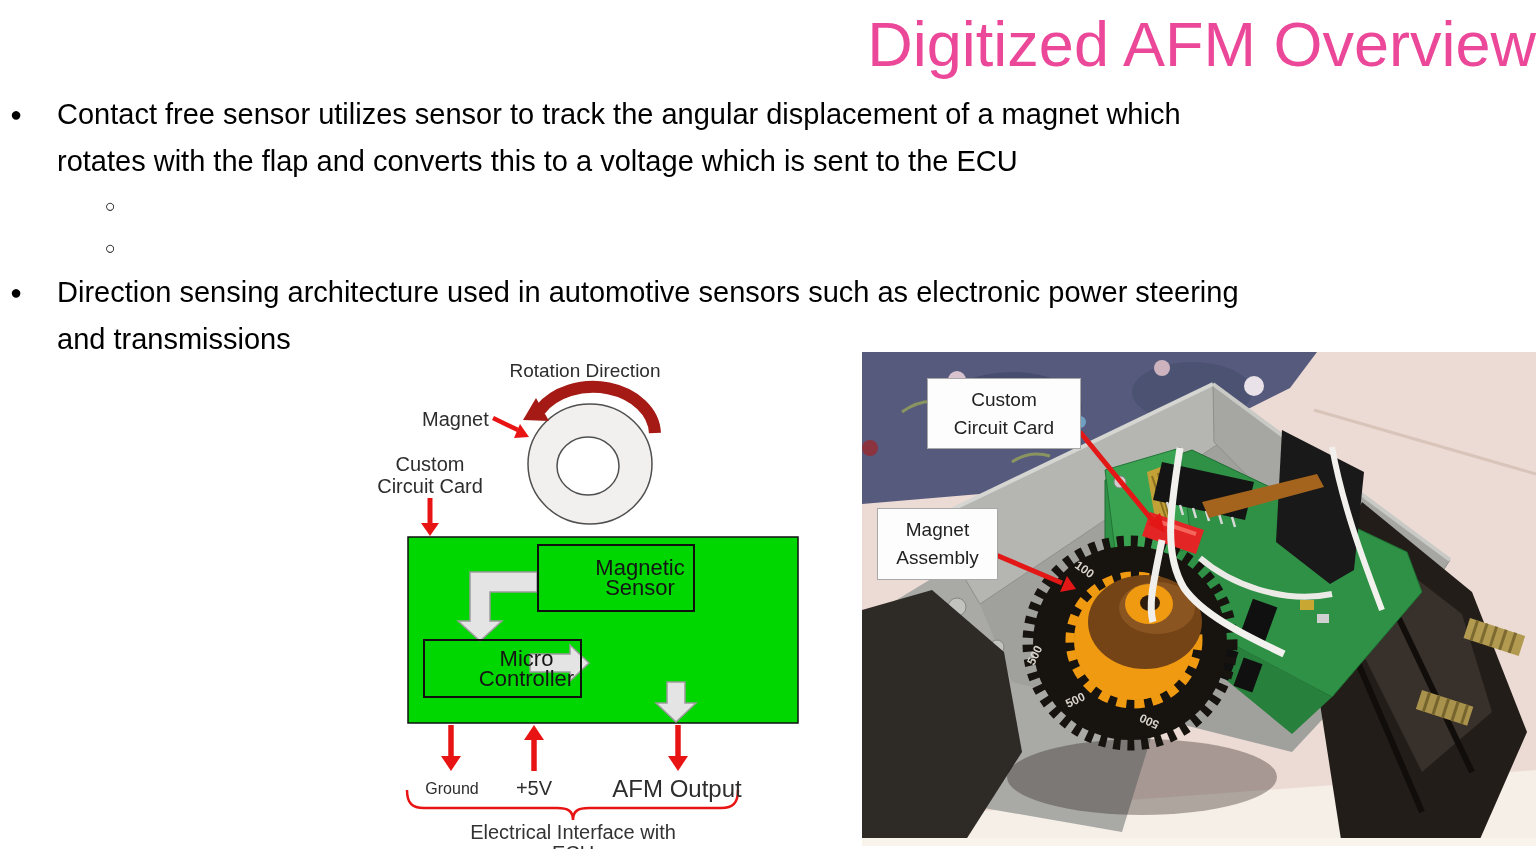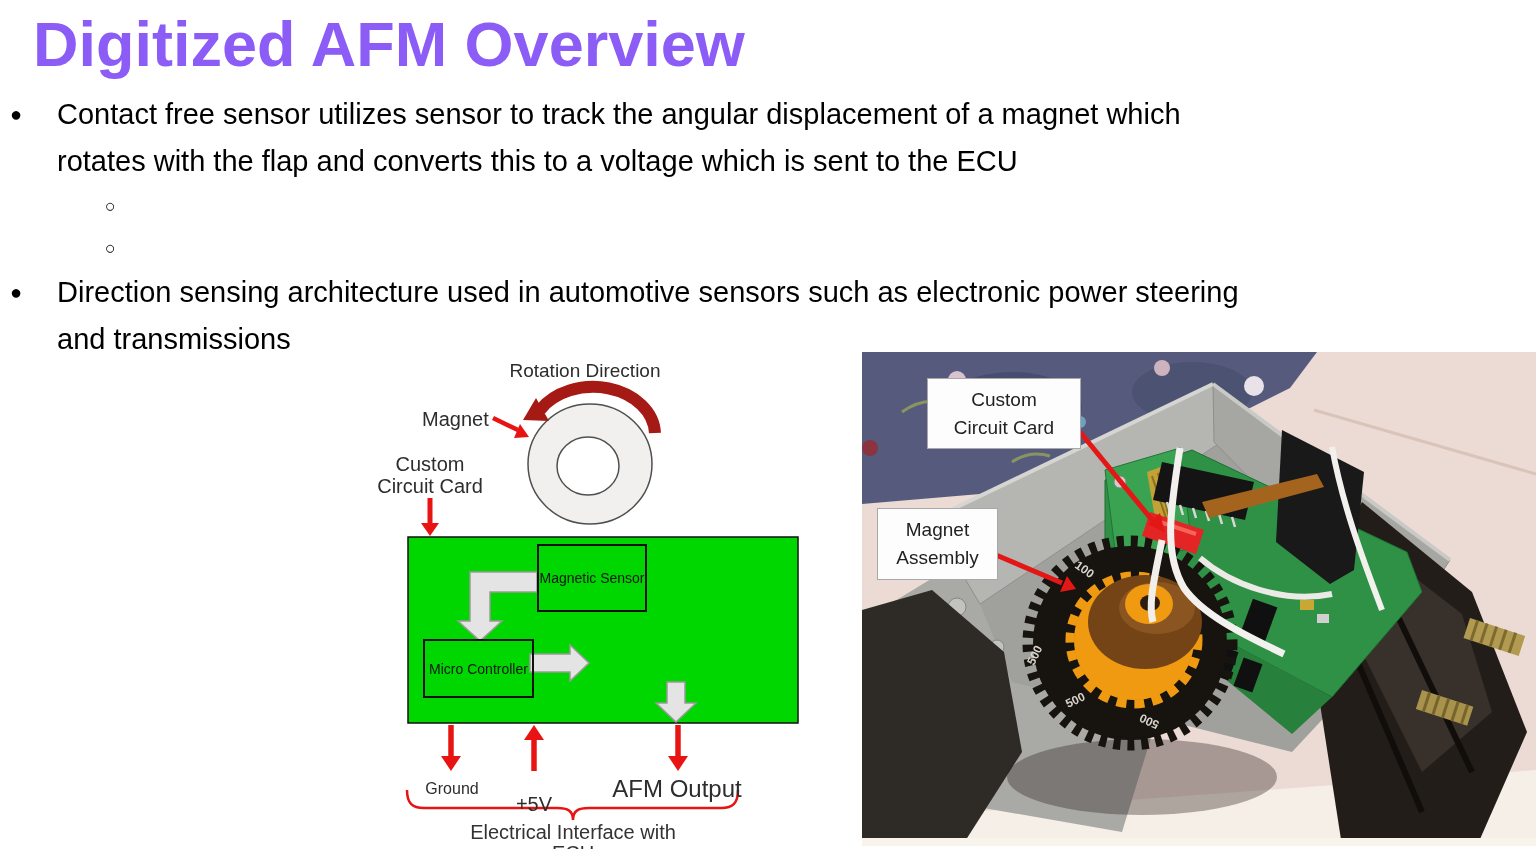--- a/index.html
+++ b/index.html
@@ -1,30 +1,30 @@
 <!DOCTYPE html>
 <html><head>
 <meta charset="utf-8">
 <style>
   html,body{margin:0;padding:0;background:#fff;}
   .slide{position:relative;width:1536px;height:849px;background:#ffffff;overflow:hidden;
          font-family:"Liberation Sans", sans-serif;color:#000;}
-  .title{margin:4px 0 0 33px;font-size:63px;line-height:80px;font-weight:700;color:#8b5cf6;}
+  .title{margin:4px 0 0 33px;font-size:63px;line-height:80px;font-weight:400;color:#ec4899;text-align:right;}
   .bullets{margin:7px 0 0 8px;}
   .b-main{display:flex;font-size:29px;line-height:47px;color:#000;}
   .b-main .mk{width:49px;padding-left:2px;font-size:20px;box-sizing:border-box;}
   .b-main .tx{white-space:pre-line;width:1470px;}
   .b-sub{display:flex;font-size:24.5px;line-height:42px;color:#000;}
   .b-sub .mk{width:155px;padding-left:97px;font-size:18px;box-sizing:border-box;}
   .b-sub .tx{white-space:pre-line;width:1370px;}
 
   .diagram{position:absolute;left:330px;top:358px;width:490px;height:491px;}
   .diagram svg{position:absolute;left:0;top:0;}
   .dg-box{position:absolute;border:2px solid #101010;display:flex;align-items:center;justify-content:center;
-          text-align:center;font-size:14px;line-height:20px;color:#151515;background:transparent;}
+          text-align:center;font-size:22px;line-height:20px;color:#151515;background:transparent;padding-left:48px;}
   .dg-label{position:absolute;color:#2d2d2d;font-size:19px;line-height:21px;text-align:center;white-space:pre-line;}
   .ctr{transform:translateX(-50%);}
 
   .photo{position:absolute;left:862px;top:352px;width:674px;height:494px;}
   .photo svg{position:absolute;left:0;top:0;}
   .ph-label{position:absolute;background:#fdfdfd;border:1px solid #a8a8a8;color:#222;text-align:center;
             font-size:19px;line-height:28px;white-space:pre-line;display:flex;align-items:center;justify-content:center;}
 </style>
 </head>
 <body>
@@ -87,21 +87,21 @@
 
     <div class="dg-label ctr" style="left:255px;top:2px;">Rotation Direction</div>
     <div class="dg-label" style="left:92px;top:51px;font-size:20px;">Magnet</div>
     <div class="dg-label ctr" style="left:100px;top:95px;font-size:20px;line-height:22px;">Custom
 Circuit Card</div>
 
     <div class="dg-box" style="left:207px;top:186px;width:106px;height:64px;">Magnetic Sensor</div>
     <div class="dg-box" style="left:93px;top:281px;width:107px;height:55px;">Micro Controller</div>
 
     <div class="dg-label ctr" style="left:122px;top:420px;font-size:16px;">Ground</div>
-    <div class="dg-label ctr" style="left:204px;top:420px;font-size:20px;margin-top:16px;">+5V</div>
+    <div class="dg-label ctr" style="left:204px;top:420px;font-size:20px;">+5V</div>
     <div class="dg-label ctr" style="left:347px;top:420px;font-size:24px;">AFM Output</div>
     <div class="dg-label ctr" style="left:243px;top:464px;font-size:20px;color:#333;">Electrical Interface with ECU</div>
   </div>
 
   <div class="photo">
     <svg width="674" height="494" viewBox="0 0 674 494">
 
       <rect width="674" height="494" fill="#ecdbd4"></rect>
       <polygon points="0,468 674,418 674,494 0,494" fill="#f6efe7"></polygon>
       <path d="M452,58 L674,122" stroke="#d9c4ba" stroke-width="3" fill="none"></path>

